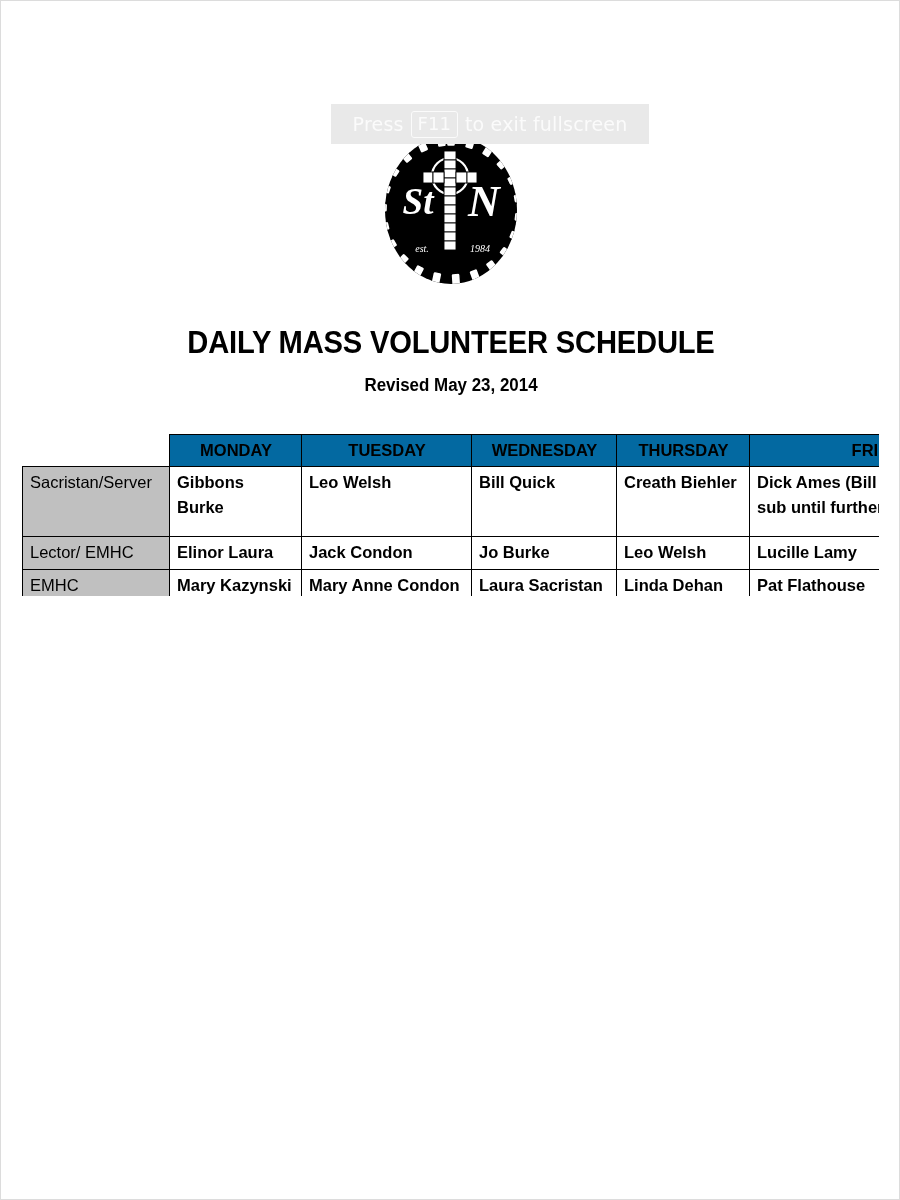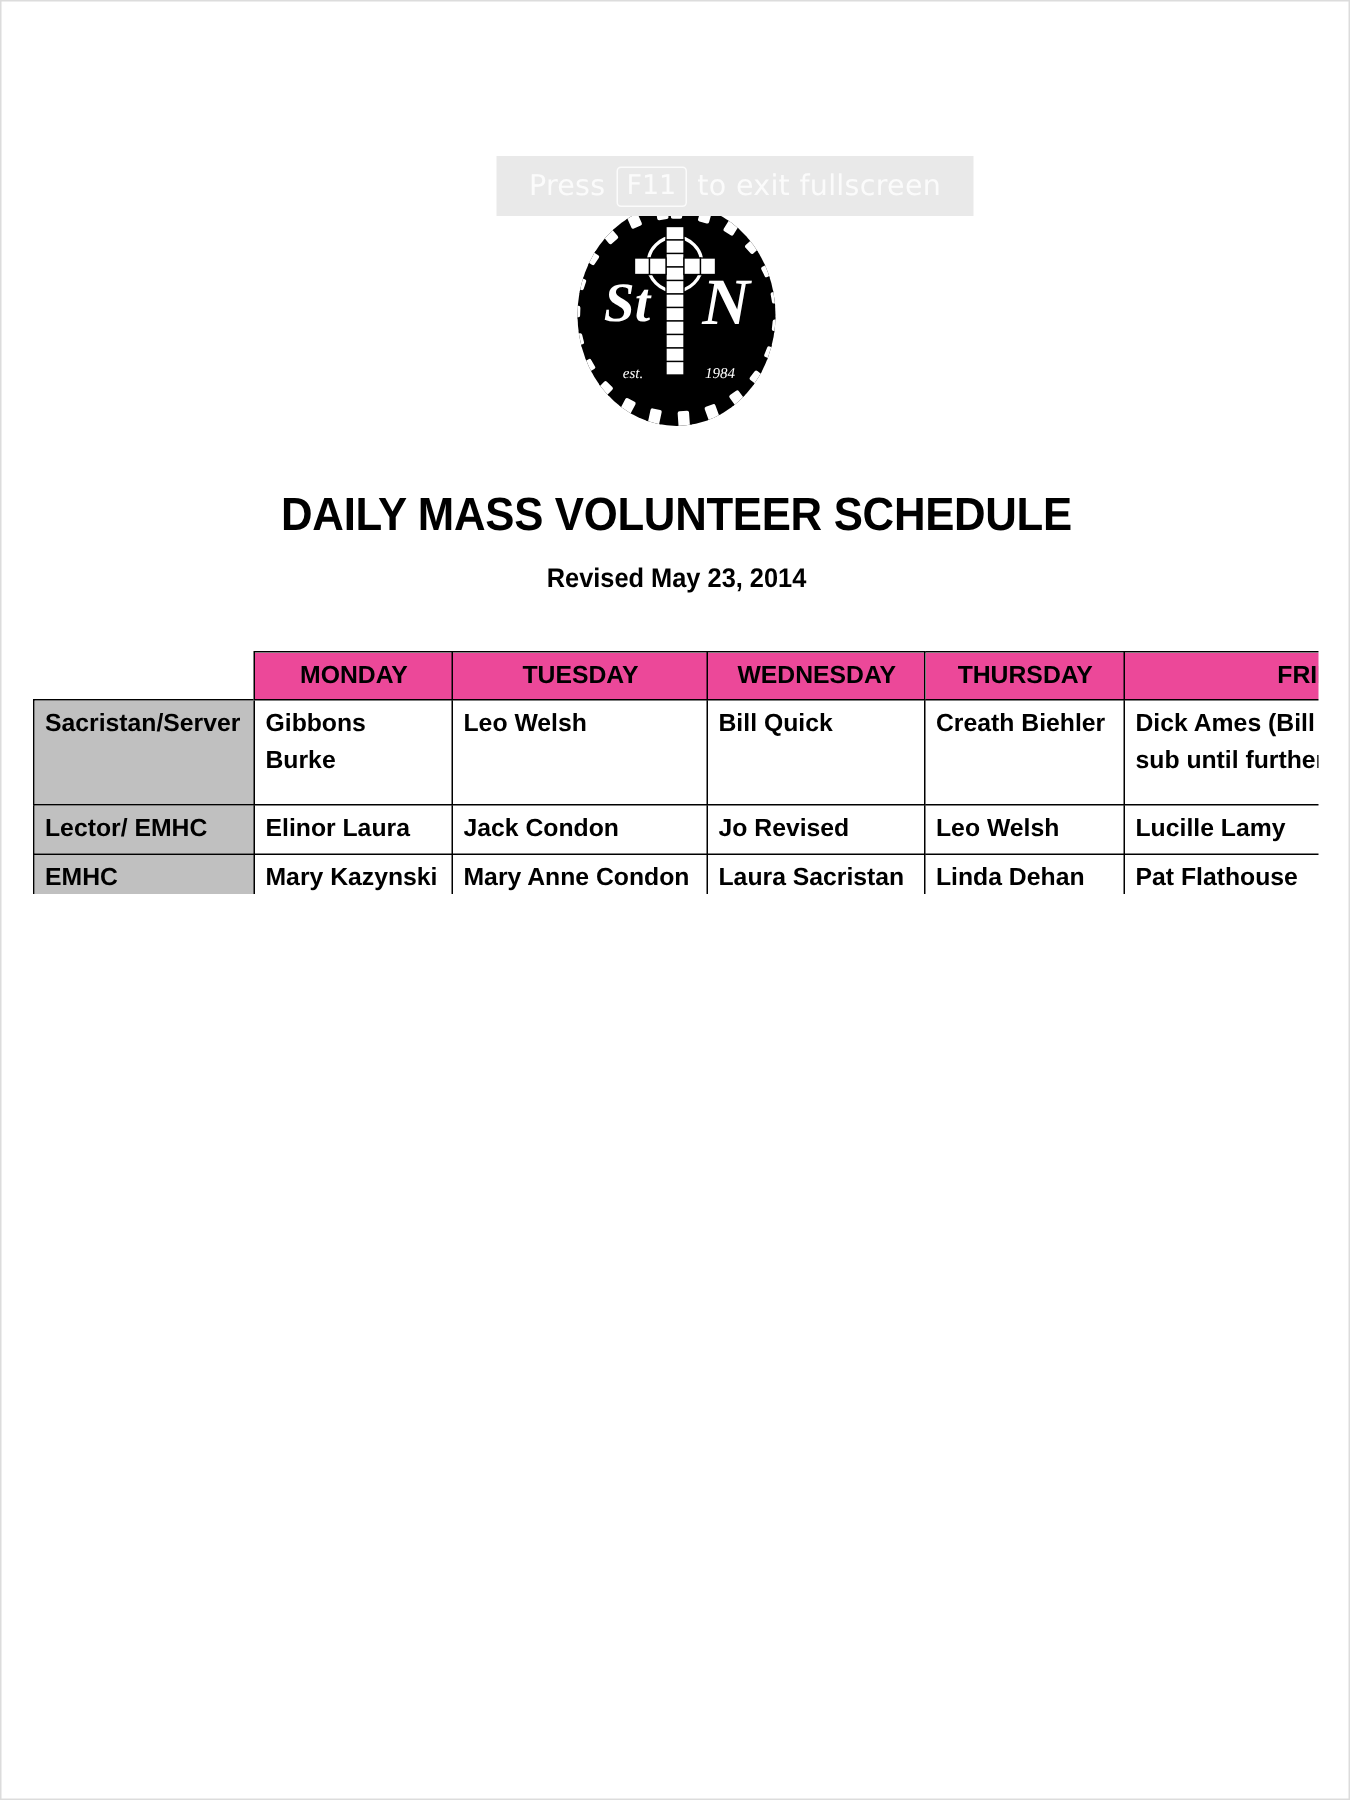--- a/index.html
+++ b/index.html
@@ -123,37 +123,37 @@
     border: 1px solid #000000;
     padding: 3px 6px 4px 7px;
     vertical-align: top;
     text-align: left;
     line-height: 1.5;
     font-weight: bold;
     background: #ffffff;
     overflow: hidden;
   }
   table.schedule thead th {
-    background: #ec4899;
+    background: #0369a1;
     font-weight: bold;
     text-align: center;
     font-size: 16.5px;
     padding-top: 3px;
     padding-bottom: 3px;
     height: 22px;
   }
   table.schedule thead th.corner {
     background: #ffffff;
     border-top: none;
     border-left: none;
     border-bottom: none;
   }
   table.schedule td.rowlabel {
     background: #c0c0c0;
-    font-weight: bold;
+    font-weight: normal;
   }
   tr.r-sacristan td { height: 62px; }
   tr.r-lector td,
   tr.r-emhc td { height: 24px; }
 
   
   col.c-label { width: 147px; }
   col.c-mon   { width: 132px; }
   col.c-tue   { width: 170px; }
   col.c-wed   { width: 145px; }
@@ -273,21 +273,21 @@
           <td>Creath Biehler</td>
           <td>
             <span class="nowrap-line">Dick Ames (Bill Quick</span>
             <span class="nowrap-line">sub until further notice)</span>
           </td>
         </tr>
         <tr class="r-lector">
           <td class="rowlabel">Lector/ EMHC</td>
           <td>Elinor Laura</td>
           <td>Jack Condon</td>
-          <td>Jo Revised</td>
+          <td>Jo Burke</td>
           <td>Leo Welsh</td>
           <td>Lucille Lamy</td>
         </tr>
         <tr class="r-emhc">
           <td class="rowlabel">EMHC</td>
           <td>Mary Kazynski</td>
           <td>Mary Anne Condon</td>
           <td>Laura Sacristan</td>
           <td>Linda Dehan</td>
           <td>Pat Flathouse</td>

